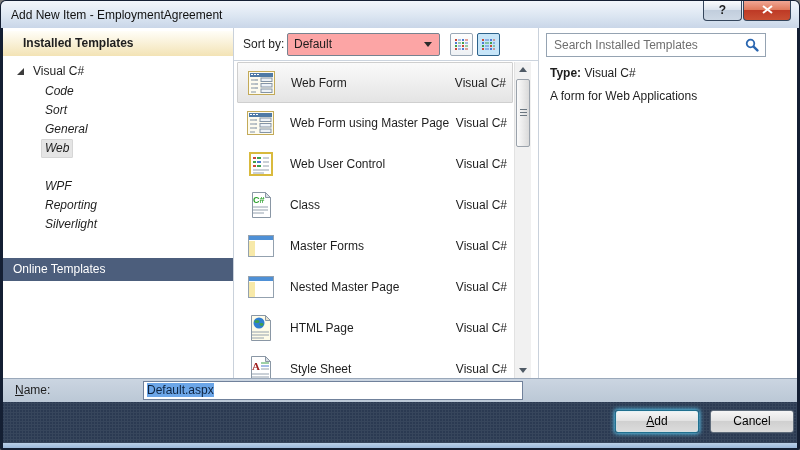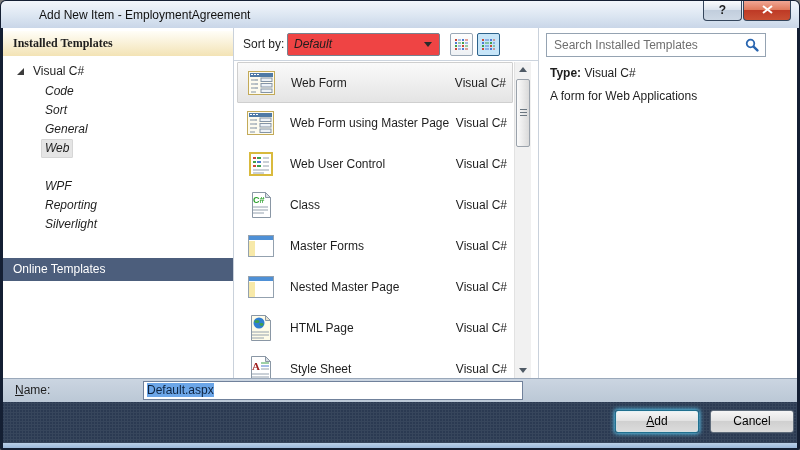--- a/index.html
+++ b/index.html
@@ -1,39 +1,39 @@
 <!DOCTYPE html>
 <html style="--header_gold_bg: #F3E3B5; --online_header_bg: #4C5E7C; --footer_bg: #2B3A52; --selection_blue: #6CA6E8; --add_glow: rgba(88,199,240,0.95); --search_icon_blue: #2A66B0;"><head>
 <meta charset="utf-8">
 <style>
   * { margin:0; padding:0; box-sizing:border-box; }
   body { background:#888; font-family:"Liberation Sans", sans-serif; }
   .window{position:relative;width:800px;height:450px;background:#141F33;border-radius:6px 6px 2px 2px;overflow:hidden;font-size:12px;color:#1E1E1E;box-shadow:0 2px 8px rgba(0,0,0,.5);}
   .titlebar{position:absolute;top:1px;left:1px;right:1px;height:27px;border-radius:5px 5px 0 0;background:linear-gradient(#F2F6FB,#DCE6F2 55%,#C9D6E8);}
-  .title{position:absolute;left:10px;top:7px;color:#111;margin-left:28px;}
+  .title{position:absolute;left:10px;top:7px;color:#111;}
   .capbtn{position:absolute;top:1px;height:20px;border:1px solid #35465C;border-top:none;border-radius:0 0 4px 4px;text-align:center;line-height:18px;cursor:pointer;}
   .helpbtn{left:703px;width:39px;background:linear-gradient(#FBFCFD,#DCE4EE 45%,#C2CEDD 50%,#CDD8E5);font-weight:bold;color:#222;}
   .closebtn{left:743px;width:48px;background:linear-gradient(#F0A694,#E07B5E 45%,#BE3A26 50%,#C94F33);}
   .closebtn svg{margin-top:4px;}
   .content{position:absolute;top:28px;left:3px;right:3px;bottom:7px;background:#FFF;}
   
   .sidebar{position:absolute;left:0;top:0;width:230px;bottom:0;background:#FFF;}
-  .inst-header{position:absolute;left:0;right:0;top:3px;height:25px;line-height:25px;padding-left:10px;font-weight:bold;background:linear-gradient(#FFFEF8,var(--header_gold_bg,#F3E3B5));font-family:Liberation Serif, serif;}
+  .inst-header{position:absolute;left:0;right:0;top:3px;height:25px;line-height:25px;padding-left:20px;font-weight:bold;background:linear-gradient(#FFFEF8,var(--header_gold_bg,#F3E3B5));}
   .tree-row{position:absolute;left:0;right:0;height:19px;line-height:19px;cursor:pointer;}
   .tree-root{padding-left:30px;}
   .tree-child{padding-left:42px;font-style:italic;}
   .expander{position:absolute;left:13px;top:5px;width:9px;height:9px;}
   .tree-sel{background:#E5E5E5;border:1px solid #D6D6D6;border-radius:1px;padding:0 3px;margin-left:-4px;line-height:17px;display:inline-block;}
   .online-header{position:absolute;left:0;right:0;top:230px;height:23px;line-height:23px;padding-left:10px;background:var(--online_header_bg,#4C5E7C);color:#FFF;cursor:pointer;}
   
   .vline{position:absolute;top:0;width:1px;background:#C9D1DB;}
   .hline-mid{position:absolute;left:231px;top:32px;width:304px;height:1px;background:#CCD4DE;}
   
   .sort-label{position:absolute;left:240px;top:5px;height:22px;line-height:22px;}
-  .dropdown{position:absolute;left:284px;top:5px;width:153px;height:23px;background:#ef4444;border:1px solid #76828F;border-radius:2px;line-height:21px;padding-left:6px;cursor:pointer;font-style:italic;}
+  .dropdown{position:absolute;left:284px;top:5px;width:153px;height:23px;background:#fca5a5;border:1px solid #76828F;border-radius:2px;line-height:21px;padding-left:6px;cursor:pointer;}
   .dd-arrow{position:absolute;right:7px;top:8px;width:0;height:0;border-left:4px solid transparent;border-right:4px solid transparent;border-top:5px solid #2B2B2B;}
   .viewbtn{position:absolute;top:5px;width:23px;height:23px;border:1px solid #9AA8B6;border-radius:2px;background:linear-gradient(#FEFEFE,#EEF1F4);cursor:pointer;text-align:center;}
   .viewbtn svg{margin-top:4px;}
   .viewbtn.sel{border:1px solid #2C628B;background:#C6E5F8;}
   
   .list{position:absolute;left:234px;top:34px;width:276px;height:316px;overflow:hidden;}
   .lrow{position:relative;height:41px;cursor:pointer;}
   .lrow.sel{background:linear-gradient(#FAFAFA,#E4E4E4);border:1px solid #CFCFCF;border-radius:1px;}
   .licon{position:absolute;left:9px;top:6px;width:30px;height:28px;}
   .llabel{position:absolute;left:53px;top:0;height:41px;line-height:41px;}

